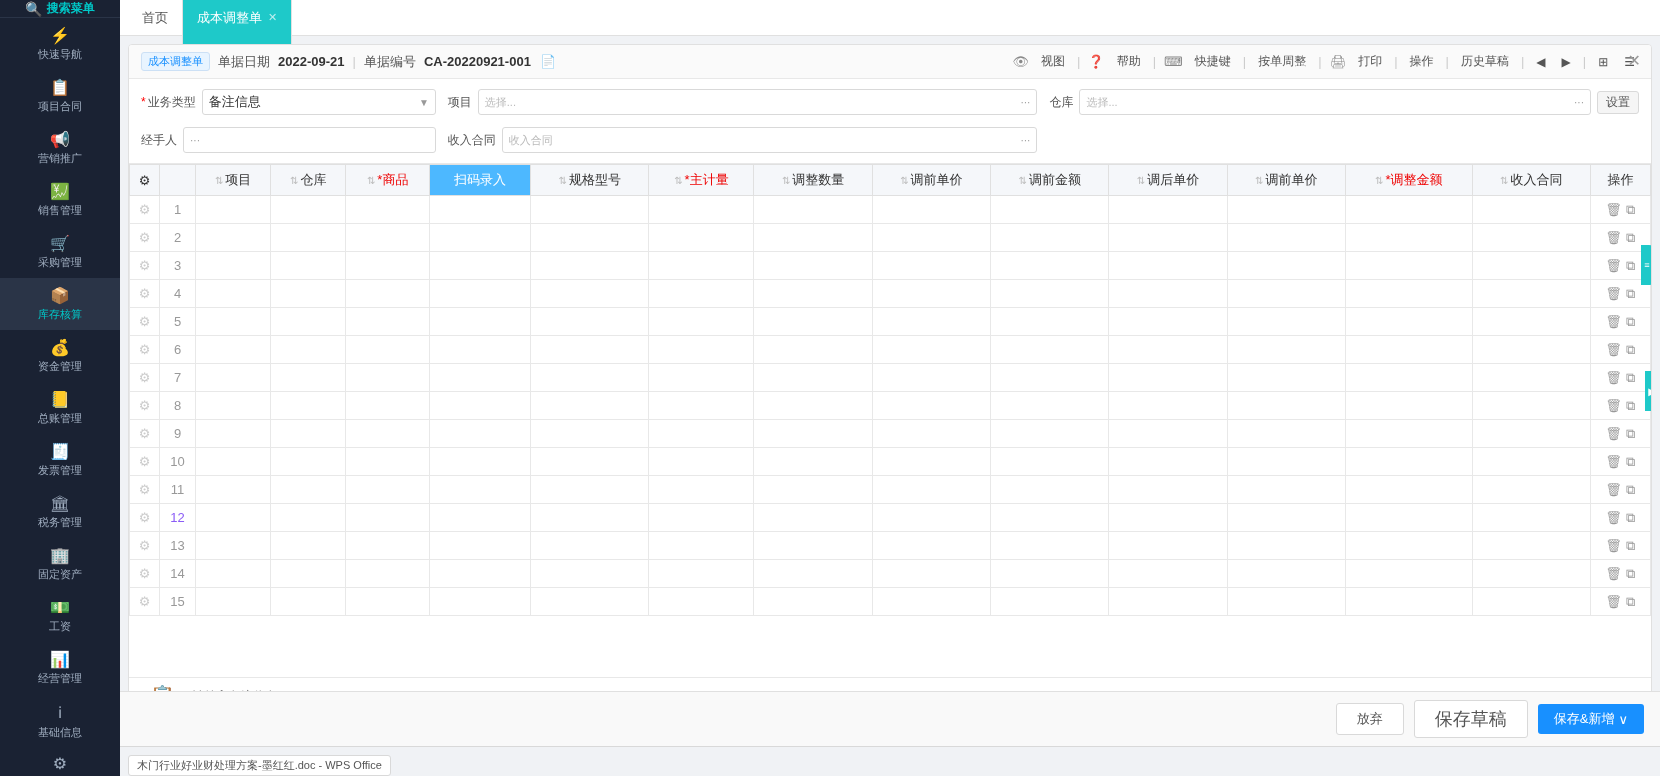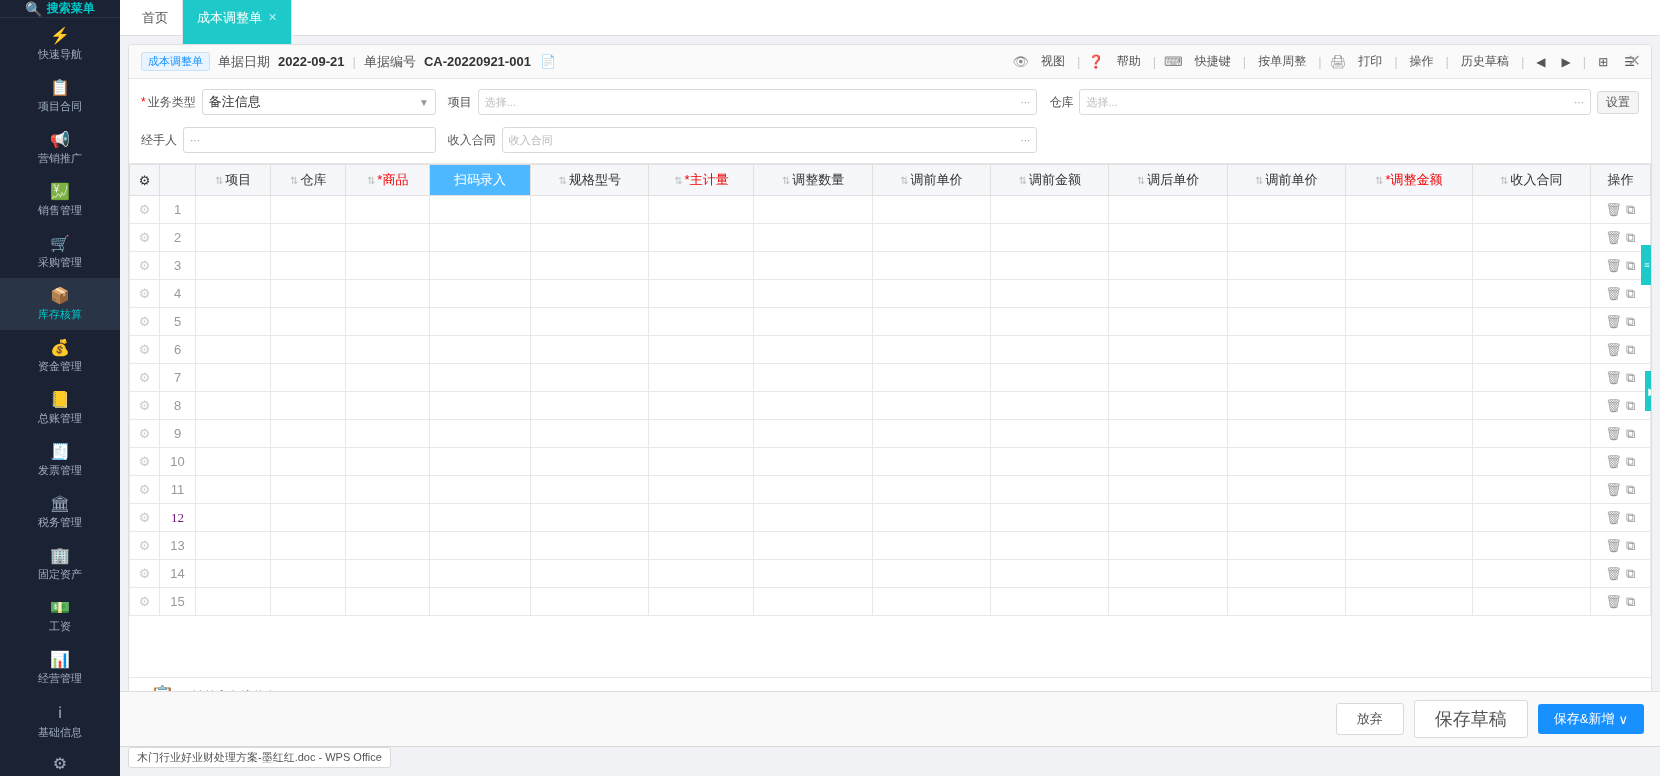--- a/index.html
+++ b/index.html
@@ -350,21 +350,21 @@
     
     .taskbar {
       position: fixed;
       bottom: 0;
       left: 120px;
       right: 0;
       height: 30px;
       background: #f0f2f5;
       border-top: 1px solid #d9d9d9;
       display: flex;
-      align-items: flex-start;
+      align-items: flex-end;
       padding: 0 8px;
       gap: 8px;
       z-index: 100;
     }
     .taskbar-item {
       background: #fff;
       border: 1px solid #d9d9d9;
       border-radius: 3px;
       padding: 2px 8px;
       font-size: 11px;
@@ -794,21 +794,21 @@
               <td></td>
               <td></td>
               <td></td>
               <td></td>
               <td></td>
               <td></td>
               <td class="col-actions"><span class="action-icon">🗑</span><span class="action-icon">⧉</span></td>
             </tr>
             <tr>
               <td style="color: rgb(204, 204, 204);">⚙</td>
-              <td class="col-row-num" style="color: #701a75; font-family: Liberation Serif, serif;">12</td>
+              <td class="col-row-num" style="color: #8b5cf6;">12</td>
               <td></td>
               <td></td>
               <td></td>
               <td></td>
               <td></td>
               <td></td>
               <td></td>
               <td></td>
               <td></td>
               <td></td>

